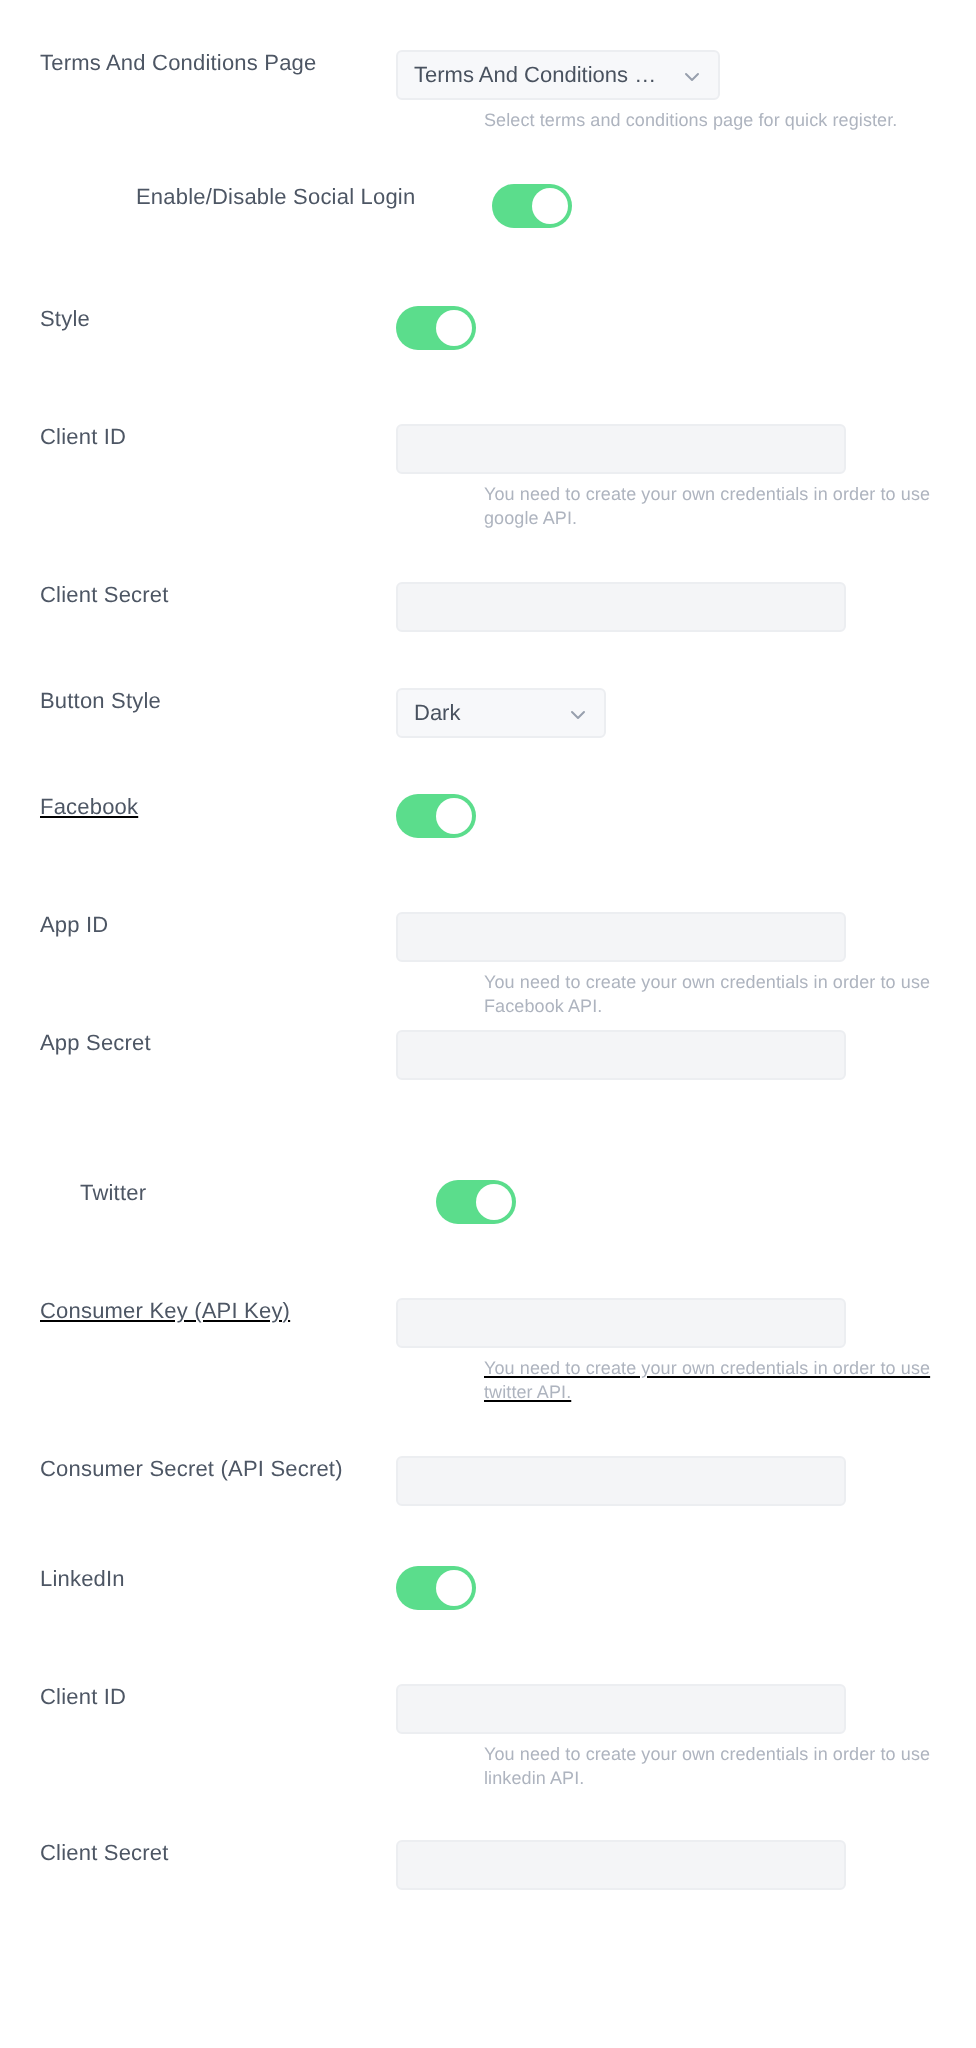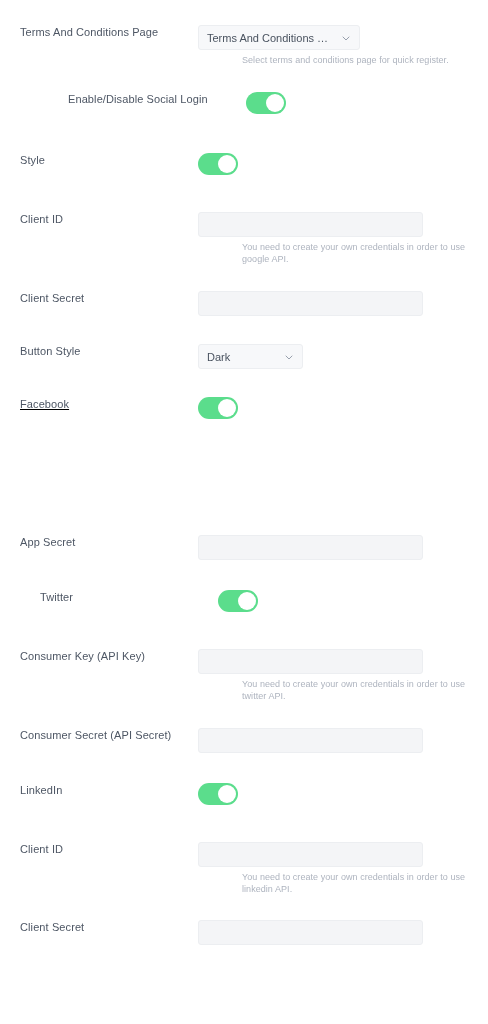--- a/index.html
+++ b/index.html
@@ -181,35 +181,42 @@
           </div></div></div>
     </div>
     <div class="form-row" style="top: 397px; text-decoration: underline;">
       <div class="row-label">Facebook</div>
       <div class="row-control">
         <div class="toggle-switch" role="switch" aria-checked="true">
           <span class="knob"></span>
         </div>
       </div>
     </div>
-    <div class="form-row" style="top: 535px;">
+    <div class="form-row" style="top: 456px;">
+      <div class="row-label">App ID</div>
+      <div class="row-control">
+        <input type="text" class="text-input" value="" style="">
+        <div class="helper-text">You need to create your own credentials in order to use Facebook API.</div>
+      </div>
+    </div>
+    <div class="form-row" style="top: 515px;">
       <div class="row-label">App Secret</div>
       <div class="row-control">
         <input type="text" class="text-input" value="" style="">
       </div>
     </div>
     <div class="form-row" style="top: 590px; padding-left: 20px;">
       <div class="row-label">Twitter</div>
       <div class="row-control">
         <div class="toggle-switch" role="switch" aria-checked="true">
           <span class="knob"></span>
         </div>
       </div>
     </div>
-    <div class="form-row" style="top: 649px;">
+    <div class="form-row" style="top: 649px; text-decoration: underline;">
       <div class="row-label">Consumer Key (API Key)</div>
       <div class="row-control">
         <input type="text" class="text-input" value="" style="">
         <div class="helper-text">You need to create your own credentials in order to use twitter API.</div>
       </div>
     </div>
     <div class="form-row" style="top: 728px;">
       <div class="row-label">Consumer Secret (API Secret)</div>
       <div class="row-control">
         <input type="text" class="text-input" value="" style="">

